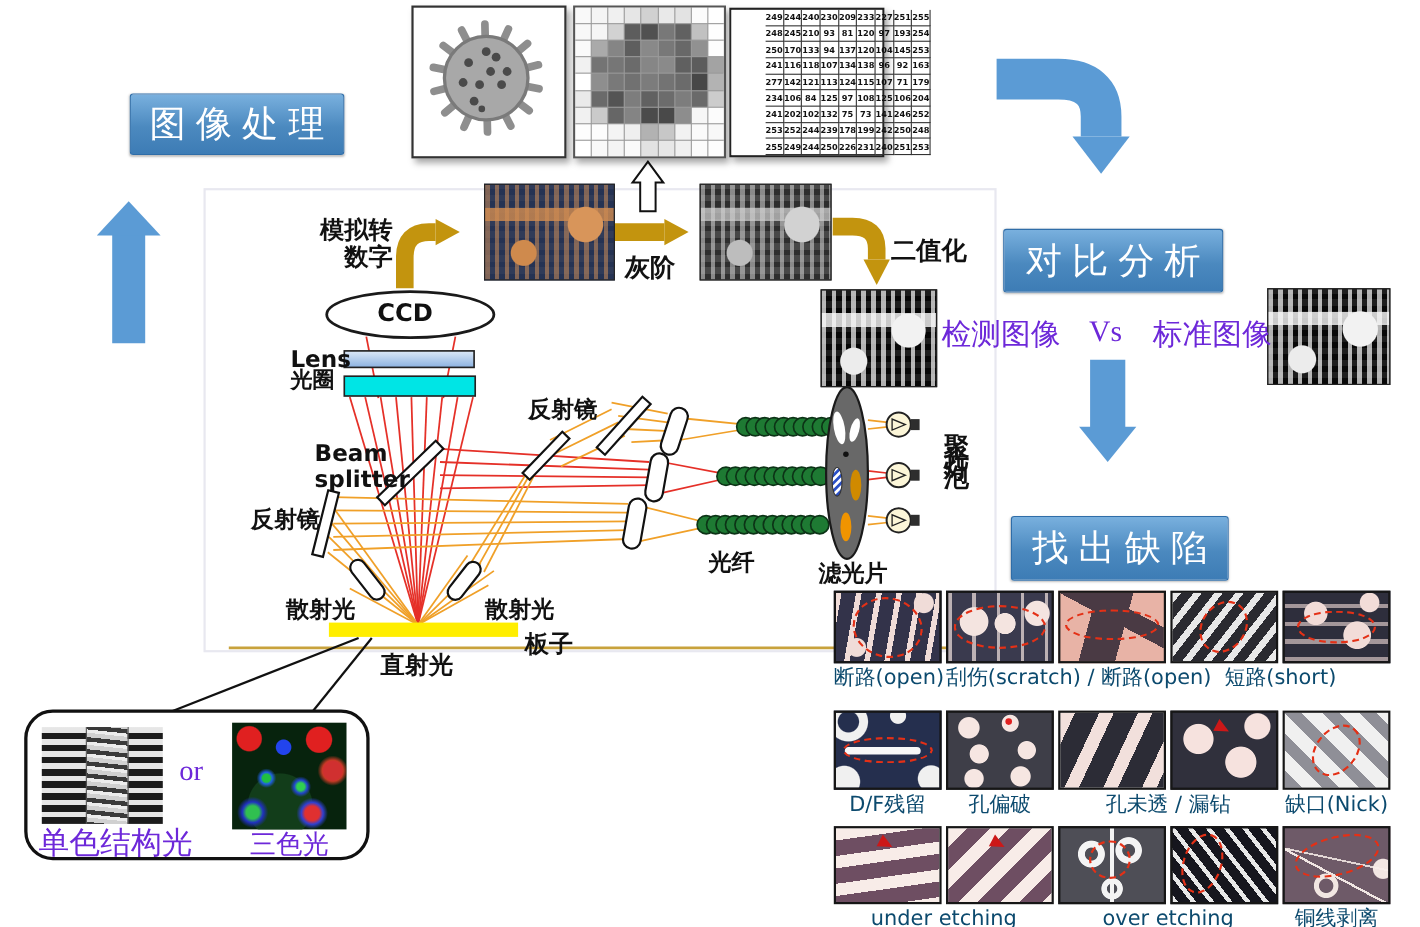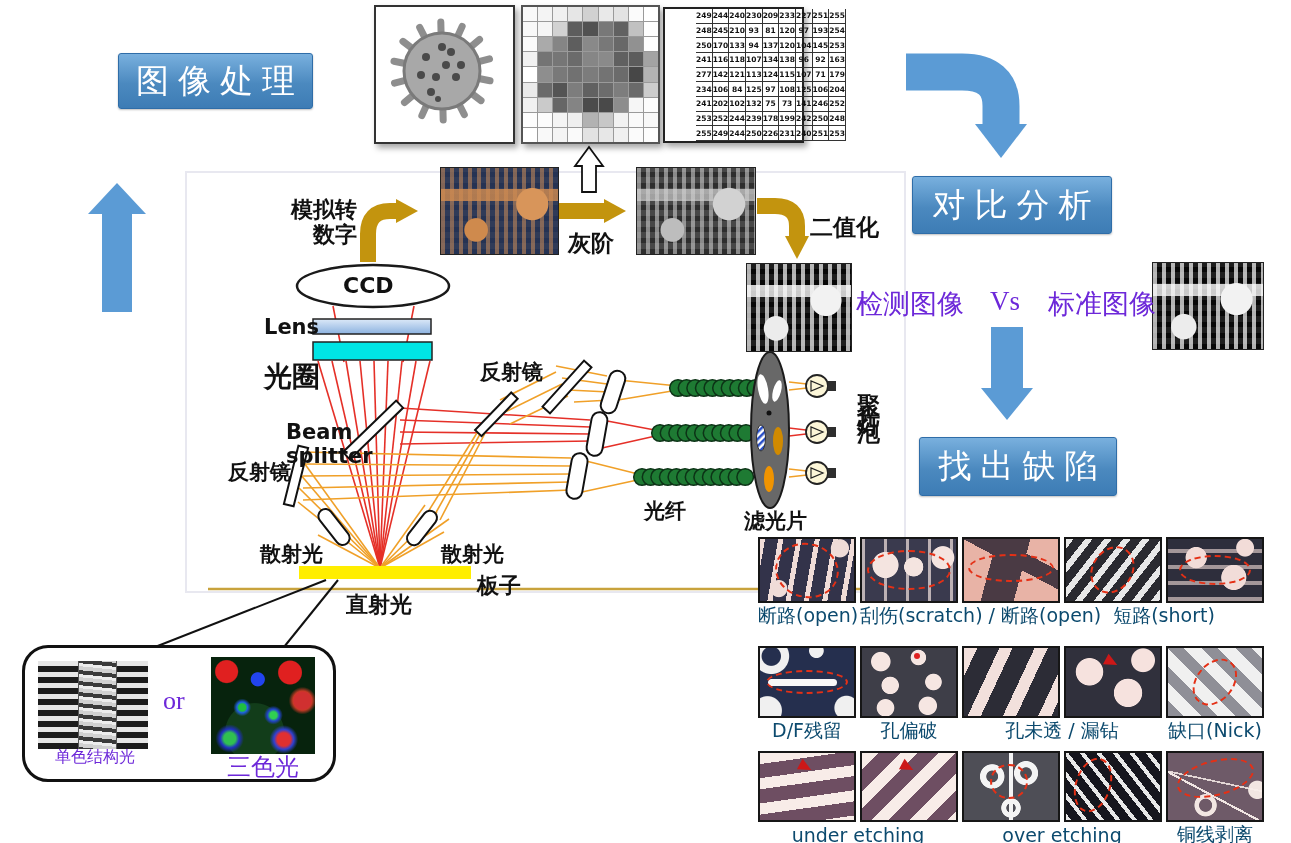--- a/index.html
+++ b/index.html
@@ -6,21 +6,21 @@
   .canvas{position:relative;width:1291px;height:843px;background:#fff;overflow:hidden;
           font-family:"DejaVu Sans",sans-serif;}
   .abs{position:absolute;}
   svg{display:block;}
 
   
   .stage{position:absolute;display:flex;align-items:center;justify-content:center;
          background:linear-gradient(#79b0de,#4b89bf 55%,#3d7cb5);
          border:1px solid #2f6da8;border-radius:3px;color:#fff;
          font-family:"Liberation Serif",serif;font-size:33px;letter-spacing:9px;
-         text-indent:9px;box-shadow:0 1px 2px rgba(0,0,0,.25);}
+         text-indent:9px;box-shadow:0 1px 2px rgba(0,0,0,.25);margin-top:32px;}
 
   
   .photo-frame{position:absolute;background:#fff;border:2px solid #333;
                box-shadow:3px 4px 6px rgba(0,0,0,.35);}
   .pixel-grid{display:grid;grid-template-columns:repeat(9,1fr);grid-auto-rows:1fr;
               gap:1px;background:#9a9a9a;width:100%;height:100%;box-sizing:border-box;}
   .pxc{background:#fff;}
   .num-matrix{display:grid;grid-template-columns:repeat(9,1fr);grid-auto-rows:1fr;
               width:100%;height:100%;box-sizing:border-box;background:#fff;padding-left:31px;}
   .mxc{display:flex;align-items:center;justify-content:center;
@@ -557,42 +557,42 @@
     <div>数字</div>
   </div>
   <div class="blab" style="left:556px;top:228px;width:70px;text-align:center;font-size:23px;">灰阶</div>
   <div class="blab" style="left:810px;top:212px;font-size:23px;">二值化</div>
   <div class="serifcn" style="left:856px;top:286px;font-size:27px;">检测图像</div>
   <div class="serifcn" style="left:990px;top:286px;font-size:27px;">Vs</div>
   <div class="serifcn" style="left:1048px;top:286px;font-size:27px;">标准图像</div>
 
   <div class="blab" style="left:343px;top:273px;font-size:22px;">CCD</div>
   <div class="blab" style="left:264px;top:315px;font-size:21px;">Lens</div>
-  <div class="blab" style="left:264px;top:358px;font-size:28px;">光圈</div>
-  <div class="blab" style="left:286px;top:400px;font-size:21px;line-height:24px;margin-top:20px;">
+  <div class="blab" style="left:264px;top:332px;font-size:20px;">光圈</div>
+  <div class="blab" style="left:286px;top:400px;font-size:21px;line-height:24px;">
     <div>Beam</div>
     <div>splitter</div>
   </div>
   <div class="blab" style="left:480px;top:358px;font-size:21px;">反射镜</div>
   <div class="blab" style="left:228px;top:458px;font-size:21px;">反射镜</div>
   <div class="blab" style="left:260px;top:540px;font-size:21px;">散射光</div>
   <div class="blab" style="left:441px;top:540px;font-size:21px;">散射光</div>
   <div class="blab" style="left:346px;top:590px;font-size:22px;">直射光</div>
   <div class="blab" style="left:477px;top:571px;font-size:22px;">板子</div>
   <div class="blab" style="left:644px;top:497px;font-size:21px;">光纤</div>
   <div class="blab" style="left:744px;top:507px;font-size:21px;">滤光片</div>
   <div class="lamp-label" style="left:854px;top:376px;">聚光灯泡</div>
 
   <div class="light-box">
     <div class="striped-img">
         <div class="warp"></div>
       </div>
     <div class="serifcn" style="left:138px;top:38px;font-size:26px;">or</div>
     <div class="tri-img"></div>
-    <div class="serifcn" style="left:10px;top:99px;width:120px;text-align:center;font-size:16px;">单色结构光</div>
+    <div class="serifcn" style="left:10px;top:99px;width:120px;text-align:center;font-size:28px;">单色结构光</div>
     <div class="serifcn" style="left:192px;top:103px;width:92px;text-align:center;font-size:24px;">三色光</div>
   </div>
 
   <div class="defect-grid">
       <div class="defect-row r0">
         <div class="dimg v-open1">
           <div class="mark m-open1"></div>
         </div>
         <div class="dimg v-scratch">
           <div class="mark m-scratch"></div>

